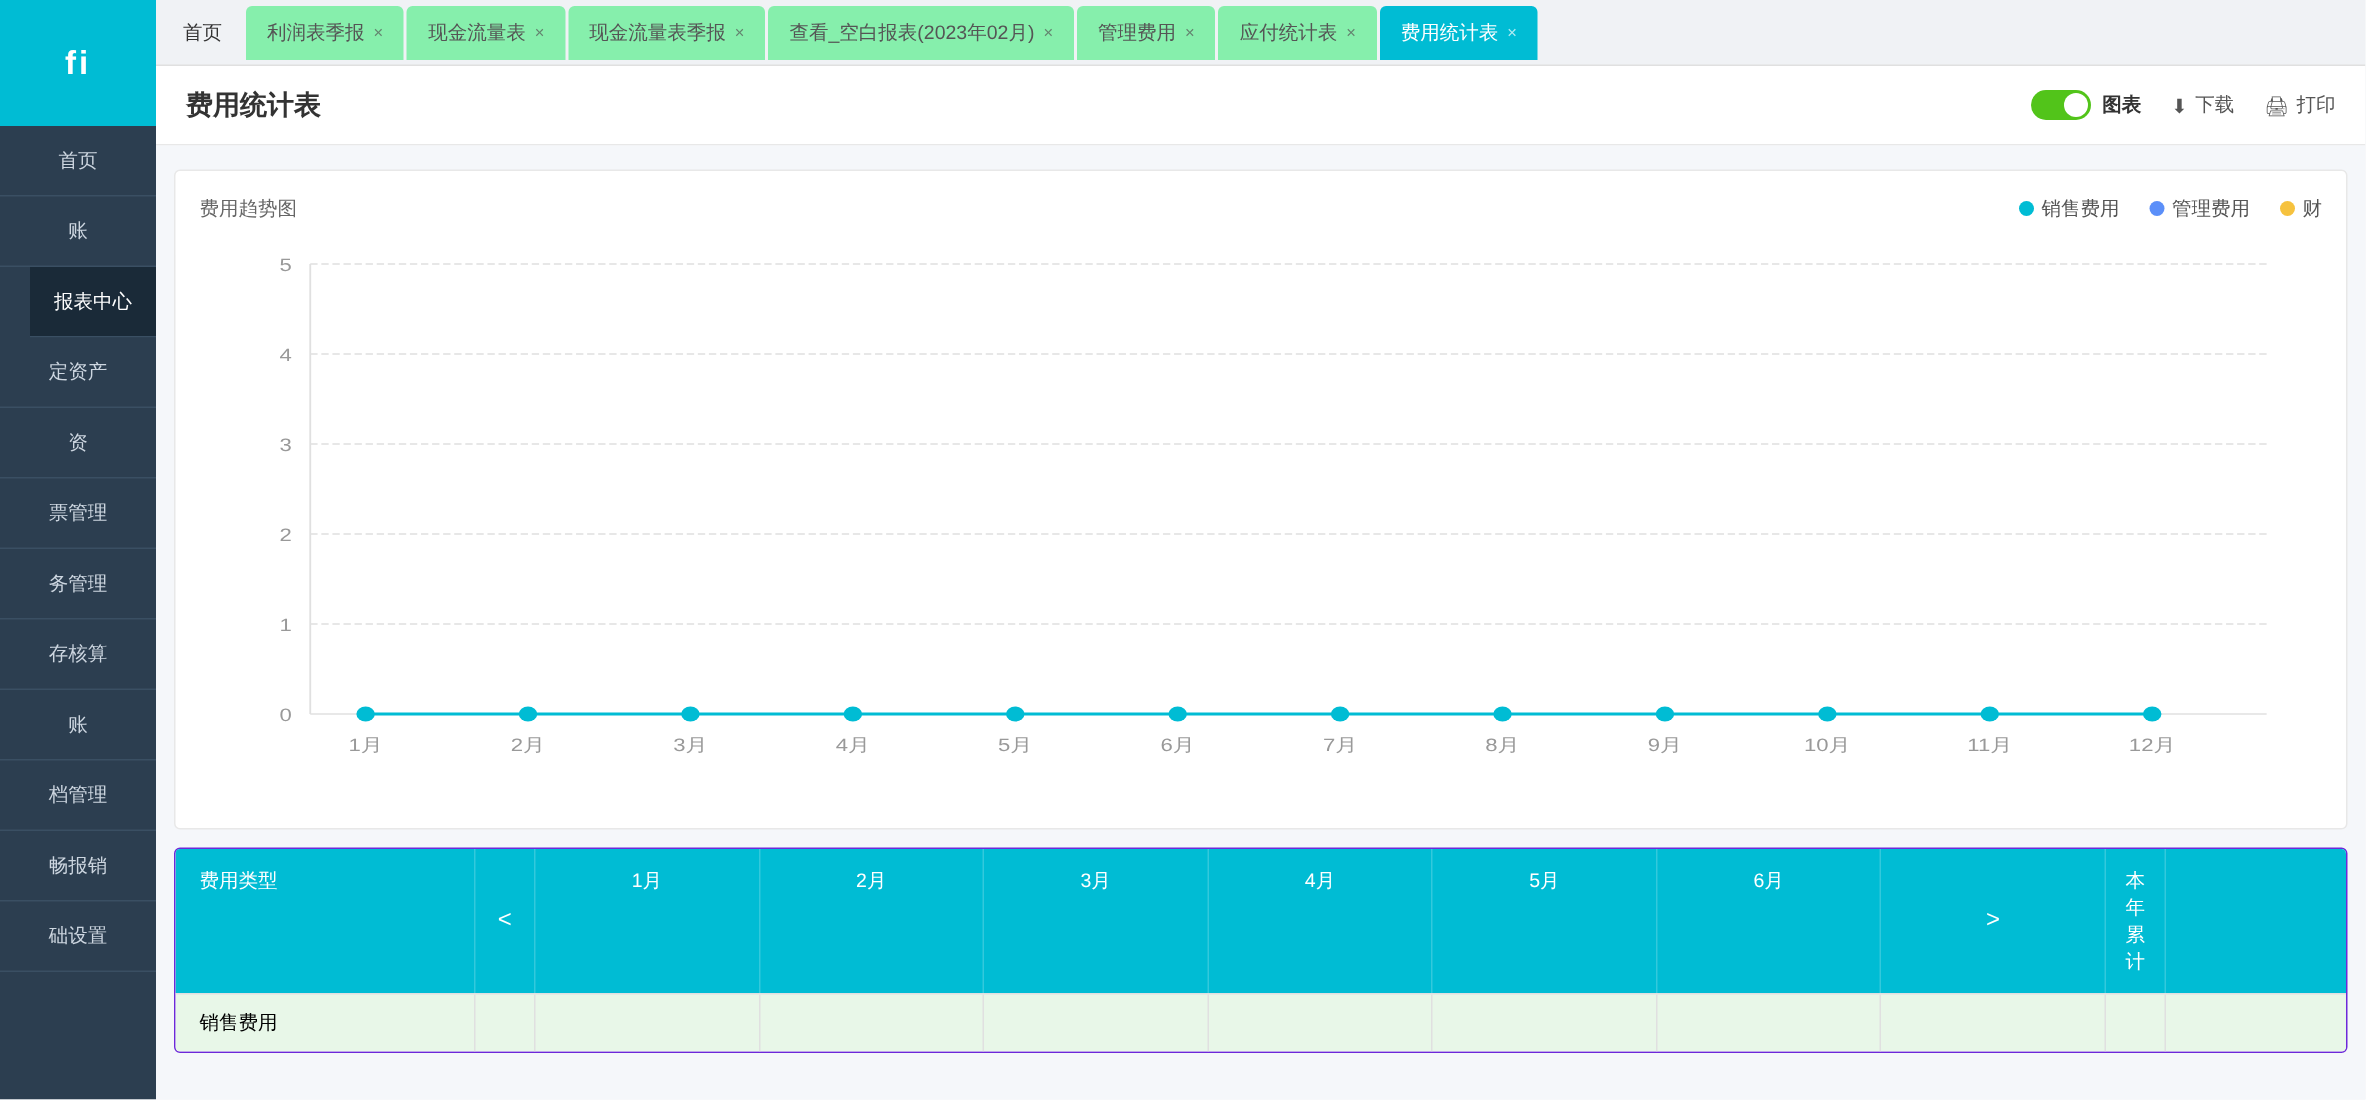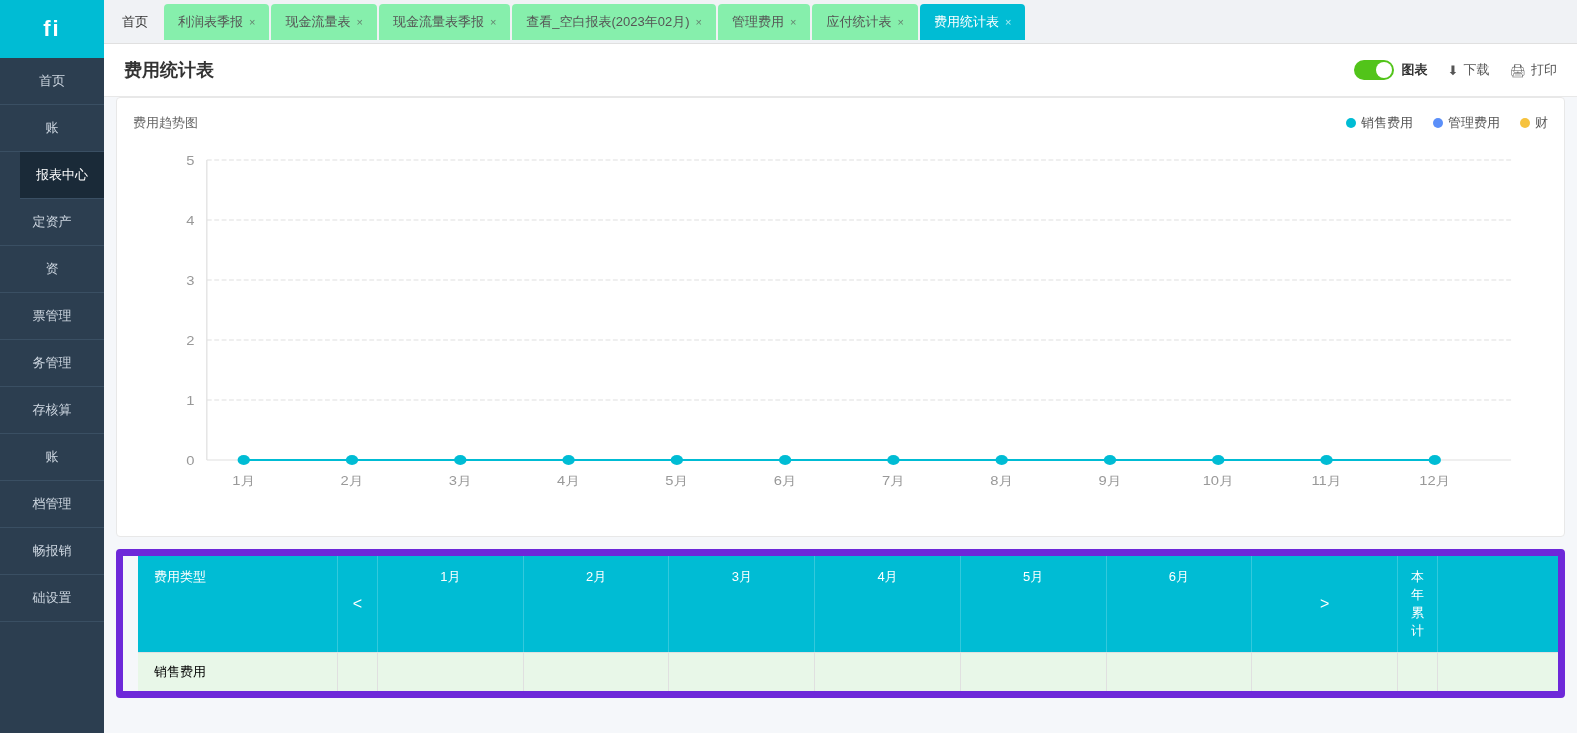--- a/index.html
+++ b/index.html
@@ -9,21 +9,21 @@
     .sidebar {
       width: 104px;
       background: #2c3e50;
       display: flex;
       flex-direction: column;
       height: 100%;
       flex-shrink: 0;
     }
     .sidebar-logo {
       background: #00bcd4;
-      height: 58px;
+      height: 84px;
       display: flex;
       align-items: center;
       justify-content: center;
       color: white;
       font-size: 22px;
       font-weight: bold;
       letter-spacing: 2px;
     }
     .sidebar-item {
       color: #cdd6e0;
@@ -142,21 +142,21 @@
     .content {
       flex: 1;
       overflow-y: auto;
       padding: 0;
       background: #f5f7fa;
     }
 
     
     .chart-card {
       background: white;
-      margin: 0 12px 0 12px;
+      margin: 16px 12px 0 12px;
       border-radius: 4px;
       padding: 16px;
       border: 1px solid #e8e8e8;
     }
     .chart-header {
       display: flex;
       justify-content: space-between;
       align-items: center;
       margin-bottom: 8px;
     }
@@ -186,22 +186,21 @@
     .chart-container {
       width: 100%;
       height: 380px;
     }
 
     
     .data-table-wrap {
       margin: 12px;
       border-radius: 4px;
       overflow: hidden;
-      border: 7px solid #6d28d9;
-      padding-left: 15px;
+      border: 1px solid #6d28d9;
     }
     .data-table-header {
       background: #00bcd4;
       display: grid;
       grid-template-columns: 200px 40px repeat(7, 1fr) 40px 120px;
       color: white;
       font-size: 13px;
     }
     .data-table-header .col {
       padding: 12px 8px;

